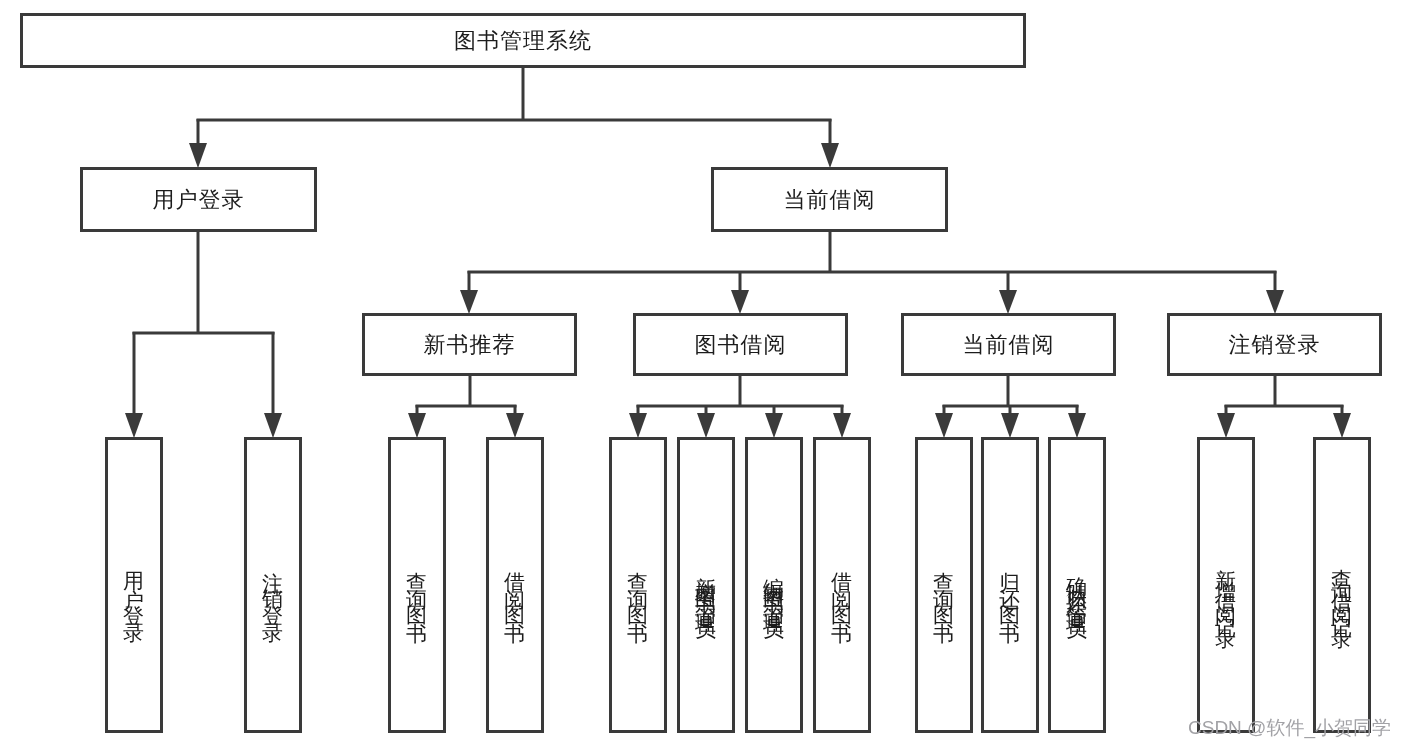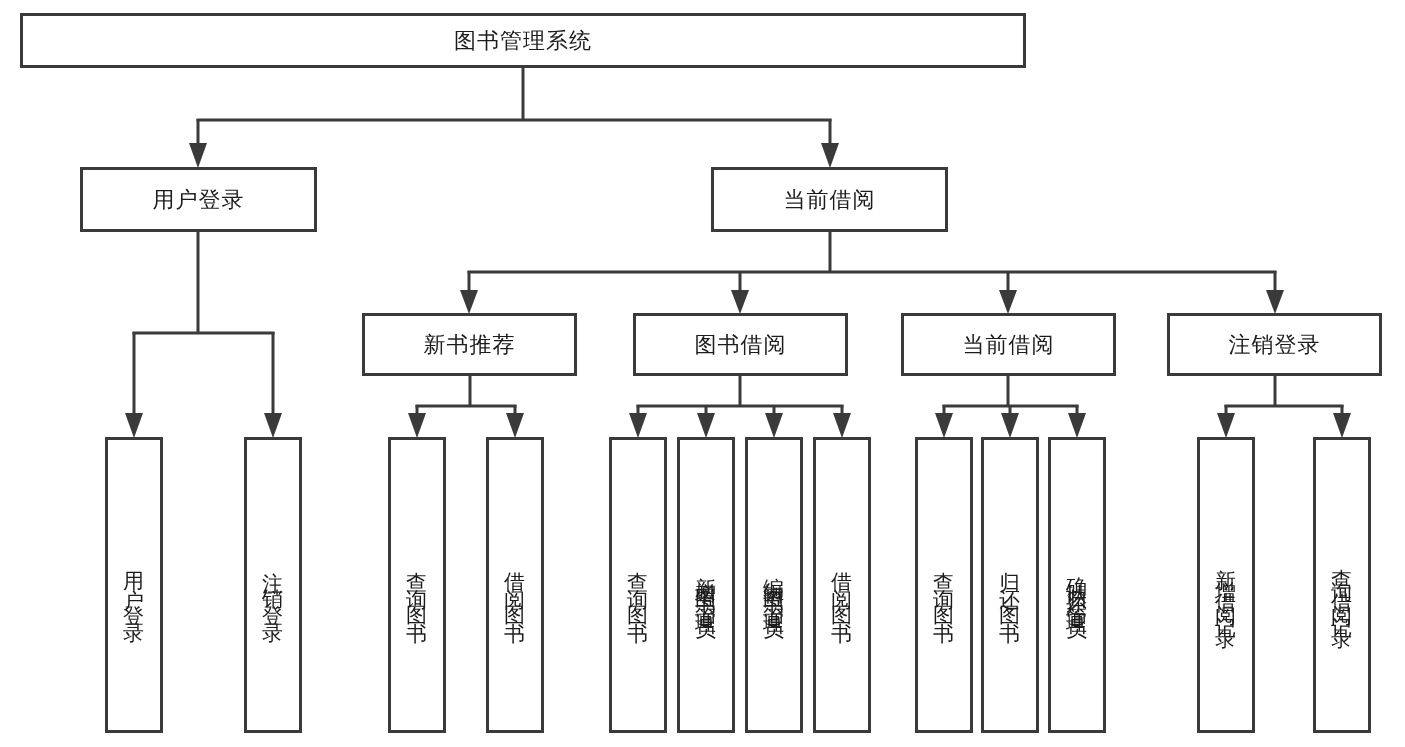--- a/index.html
+++ b/index.html
@@ -184,13 +184,14 @@
     <span class="vlabel ls9">确认归还（管理员）</span>
   </div>
 
   <div class="box leaf" style="left:1197px">
     <span class="vlabel ls6">新增借阅记录</span>
   </div>
   <div class="box leaf" style="left:1313px">
     <span class="vlabel ls6">查询借阅记录</span>
   </div>
 
+  <div class="watermark">CSDN @软件_小贺同学</div>
 </div>
 
 </body></html>

